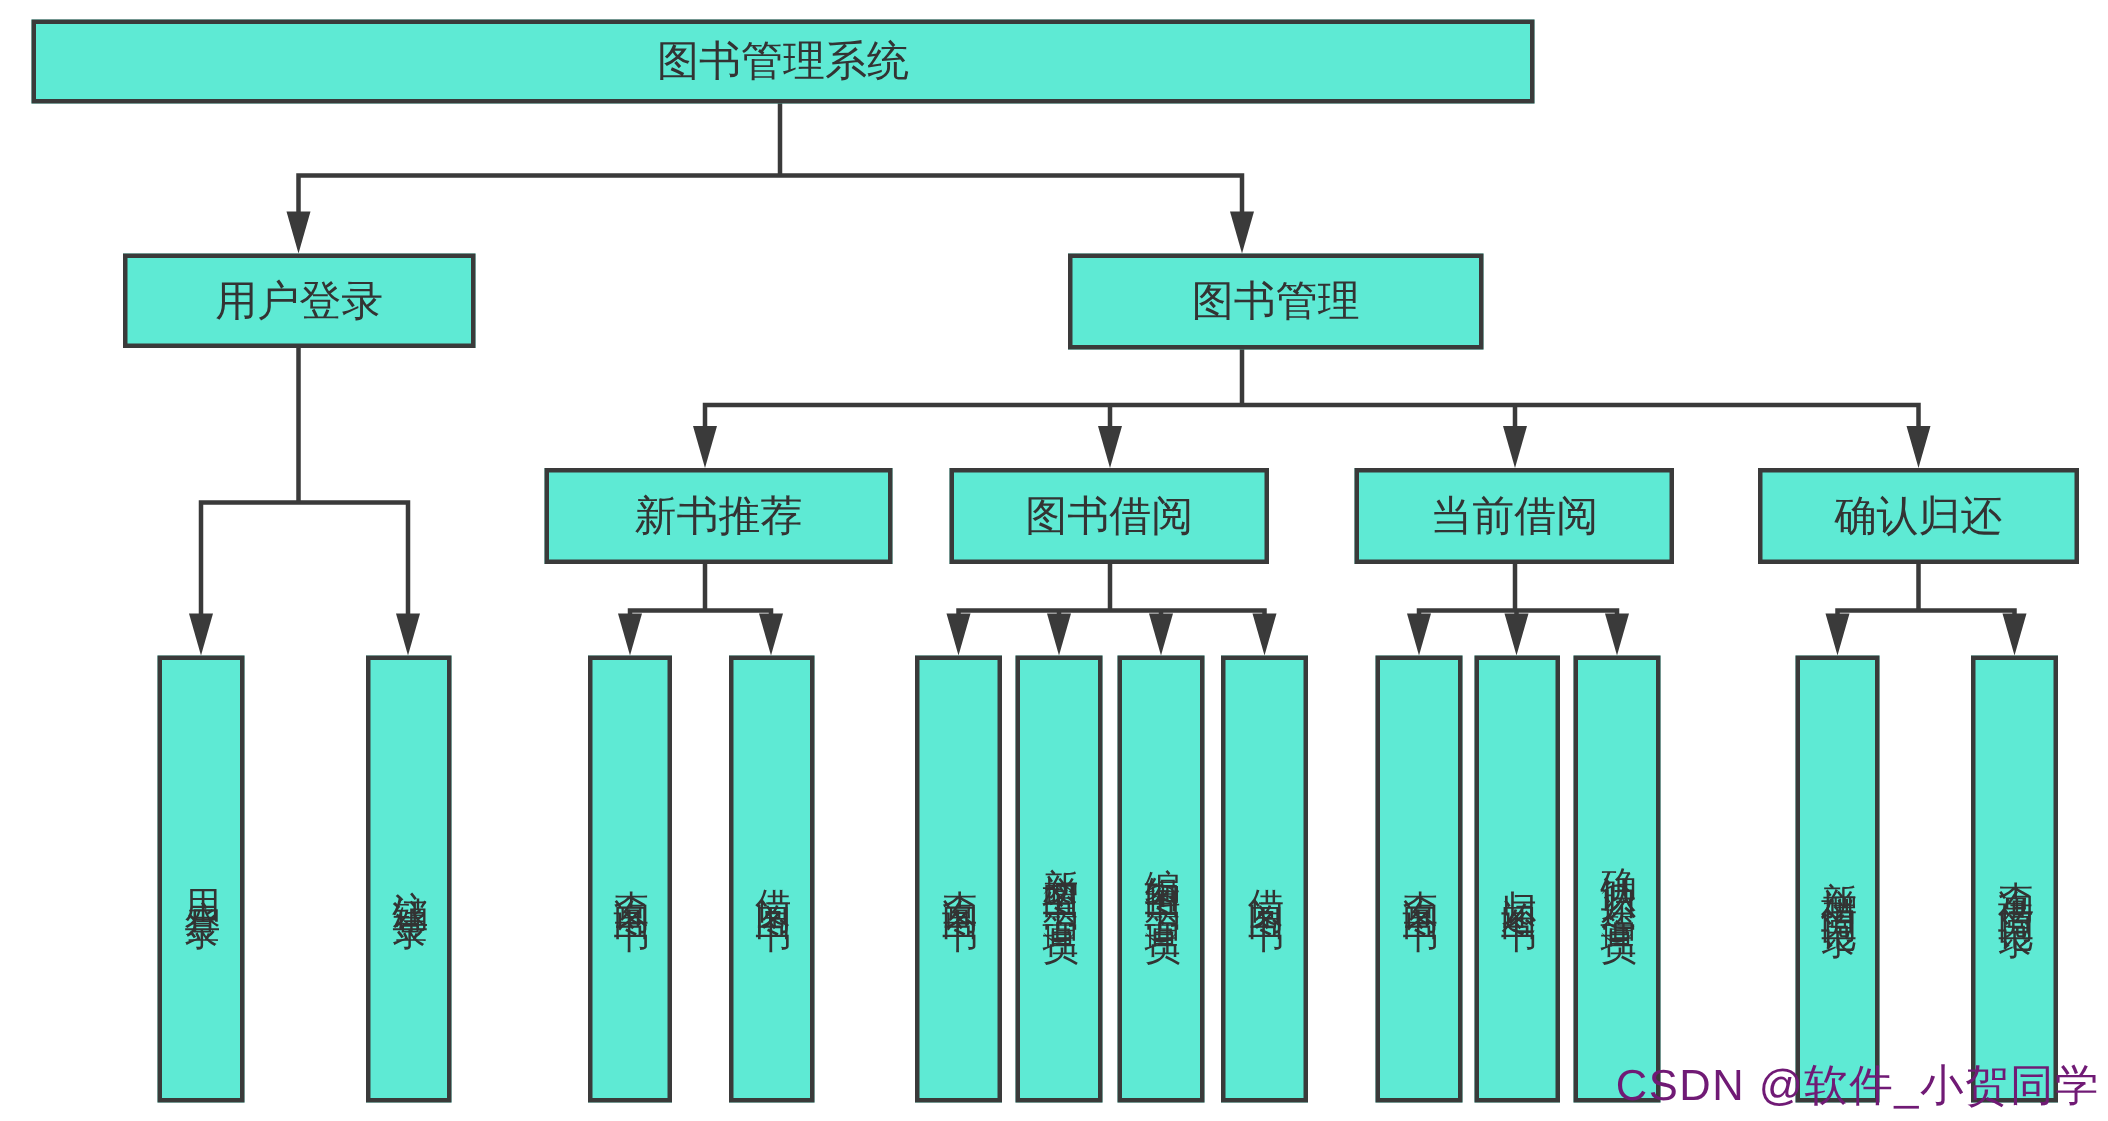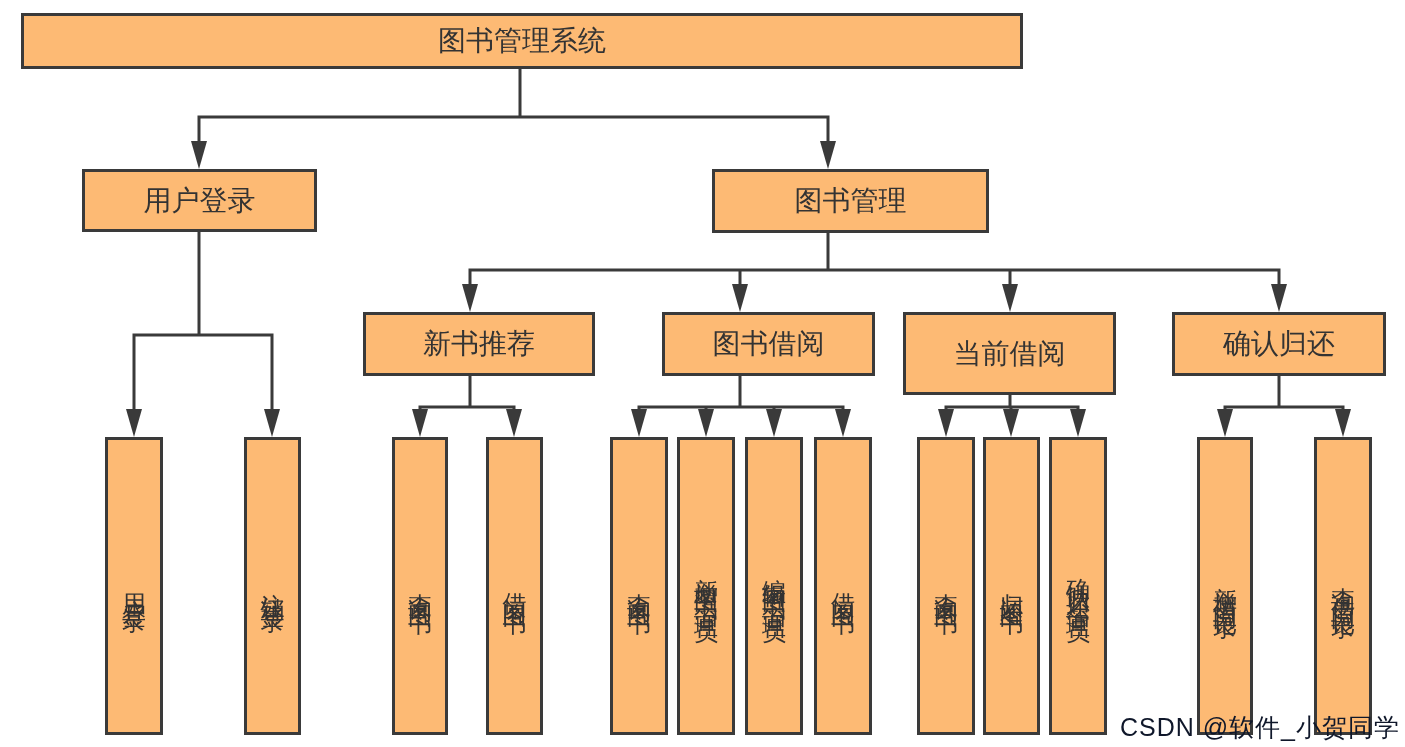--- a/index.html
+++ b/index.html
@@ -18,21 +18,21 @@
   }
   svg.connectors {
     position: absolute;
     left: 0;
     top: 0;
     z-index: 1;
   }
   .node {
     position: absolute;
     box-sizing: border-box;
-    background: #fdba74;
+    background: #5eead4;
     border: 3px solid #3a3a3a;
     display: flex;
     align-items: center;
     justify-content: center;
     z-index: 2;
   }
   .node .lbl {
     white-space: nowrap;
   }
   .h .lbl {
@@ -43,23 +43,23 @@
     writing-mode: vertical-rl;
     text-orientation: mixed;
     font-size: 24px;
     letter-spacing: 6px;
     line-height: 1;
   }
   .watermark {
     position: absolute;
     right: 5px;
     bottom: 3px;
-    font-size: 25px;
+    font-size: 29px;
     letter-spacing: 1px;
-    color: #0f172a;
+    color: #701a75;
     z-index: 3;
     white-space: nowrap;
   }
 </style>
 </head>
 <body>
 
 <div class="stage">
 
   <svg class="connectors" width="1405" height="747" viewBox="0 0 1405 747">
@@ -105,24 +105,24 @@
   <div class="node h" style="left:82px;top:169px;width:235px;height:63px">
     <span class="lbl">用户登录</span>
   </div>
   <div class="node h" style="left:712px;top:169px;width:277px;height:64px">
     <span class="lbl">图书管理</span>
   </div>
 
   <div class="node h" style="left:363px;top:312px;width:232px;height:64px">
     <span class="lbl">新书推荐</span>
   </div>
-  <div class="node h" style="left:662px;top:312px;width:213px;height:64px">
+  <div class="node h" style="left:633px;top:312px;width:213px;height:64px">
     <span class="lbl">图书借阅</span>
   </div>
-  <div class="node h" style="left:903px;top:312px;width:213px;height:83px">
+  <div class="node h" style="left:903px;top:312px;width:213px;height:64px">
     <span class="lbl">当前借阅</span>
   </div>
   <div class="node h" style="left:1172px;top:312px;width:214px;height:64px">
     <span class="lbl">确认归还</span>
   </div>
 
   <div class="node v" style="left:105px;top:437px;width:58px;height:298px">
     <span class="lbl">用户登录</span>
   </div>
   <div class="node v" style="left:244px;top:437px;width:57px;height:298px">

